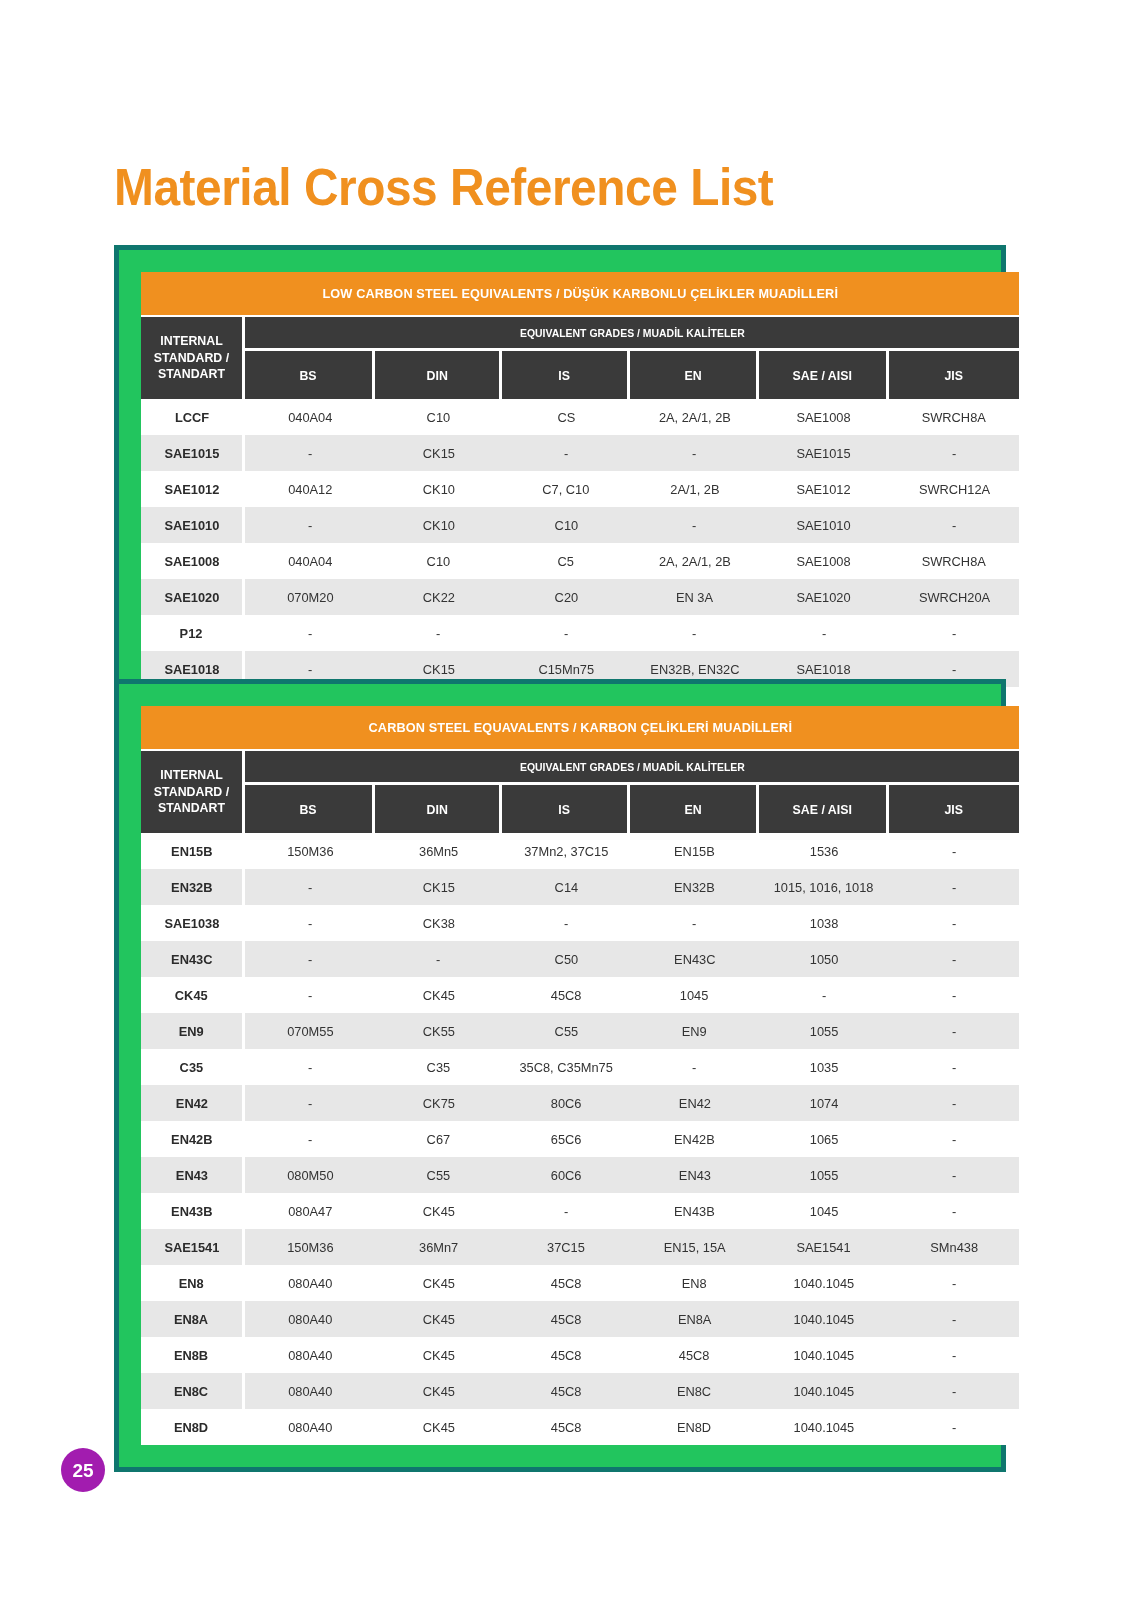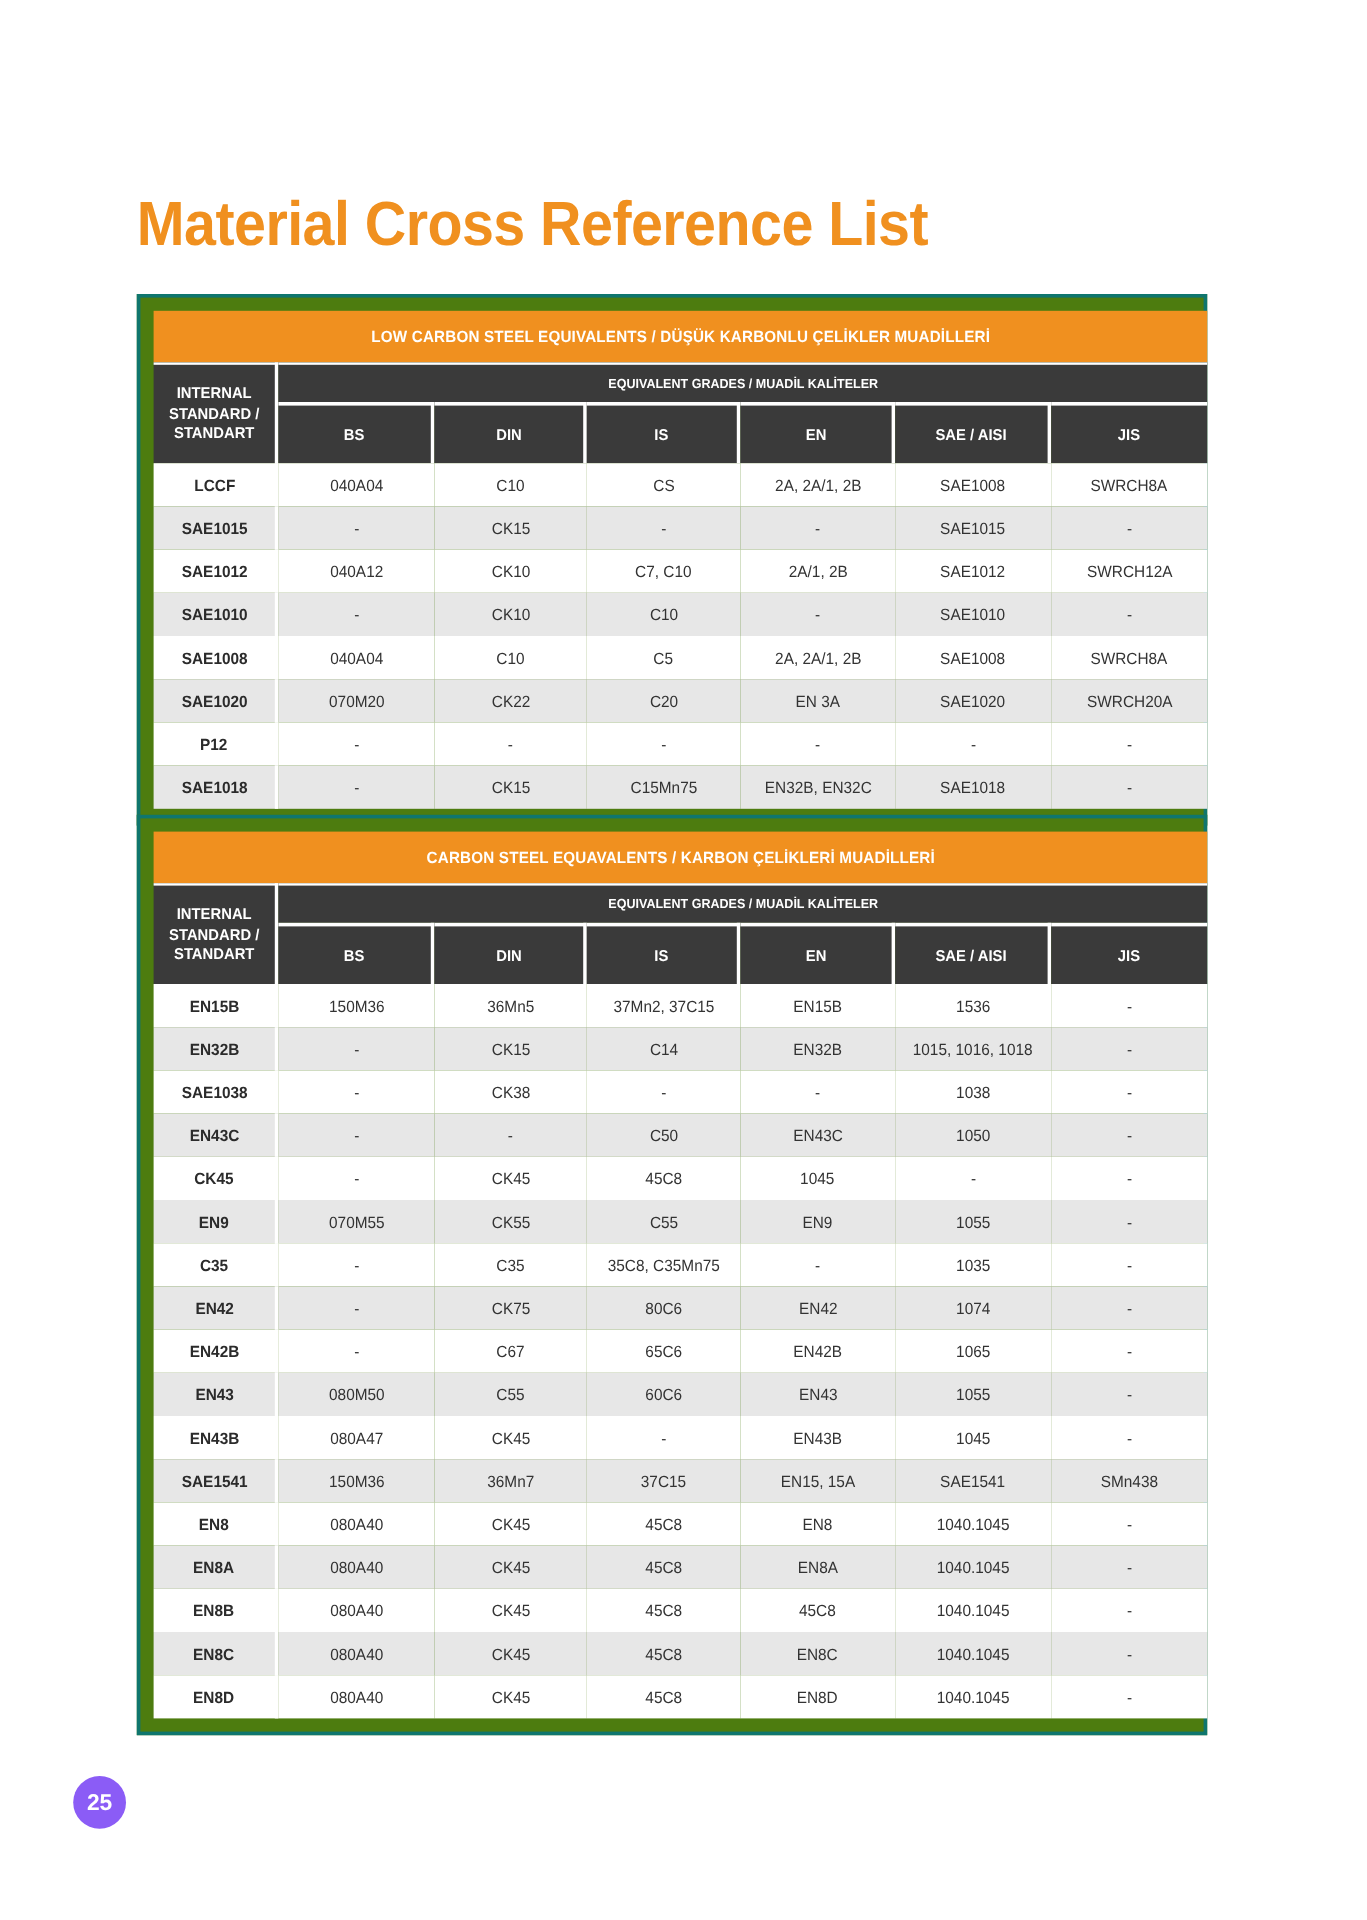--- a/index.html
+++ b/index.html
@@ -27,23 +27,23 @@
     transform-origin: left center;
     white-space: nowrap;
     line-height: 1;
   }
 
   
   .table-frame {
     position: absolute;
     left: 114px;
     width: 892px;
-    border: 3px solid #0f766e;
-    background: #4d7c0f;
-    padding: 11px;
+    border: 5px solid #0f766e;
+    background: #22c55e;
+    padding: 22px;
   }
   #frame-1 { top: 245px; }
   #frame-2 { top: 679px; }
 
   table.mx {
     width: 100%;
     border-collapse: separate;
     border-spacing: 0;
     table-layout: fixed;
   }
@@ -124,24 +124,24 @@
     font-weight: bold;
     color: #2b2b2b;
     border-right: 3px solid #ffffff;
   }
   tbody.body tr.alt td { background: #e7e7e7; }
   tbody.body tr.plain td { background: #ffffff; }
 
   
   .page-badge {
     position: absolute;
-    left: 61px; top: 1480px;
+    left: 61px; top: 1448px;
     width: 44px; height: 44px;
     border-radius: 50%;
-    background: #8b5cf6;
+    background: #a21caf;
     color: #ffffff;
     font-size: 19px;
     font-weight: bold;
     display: flex;
     align-items: center;
     justify-content: center;
     line-height: 1;
   }
 </style>
 </head>

